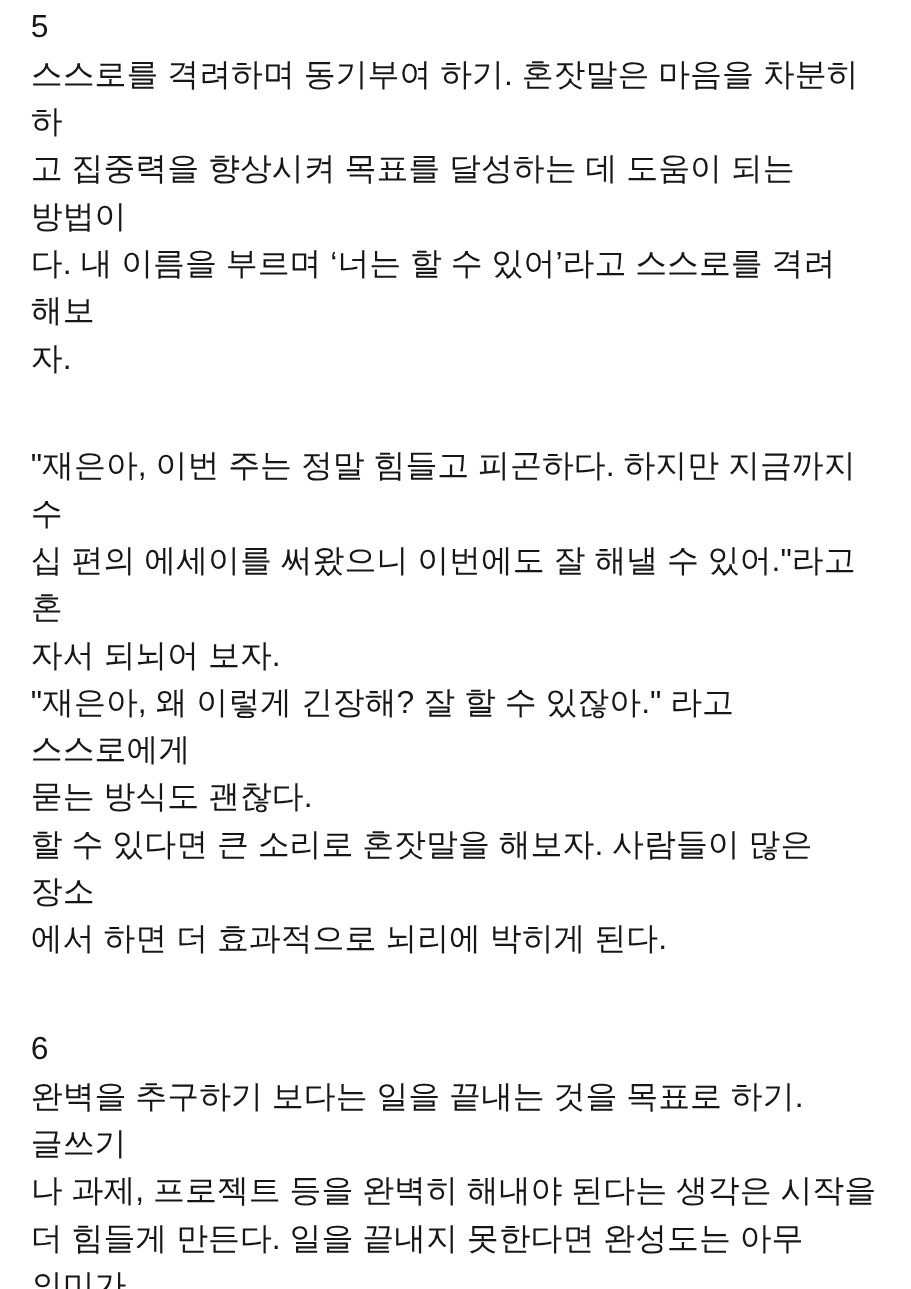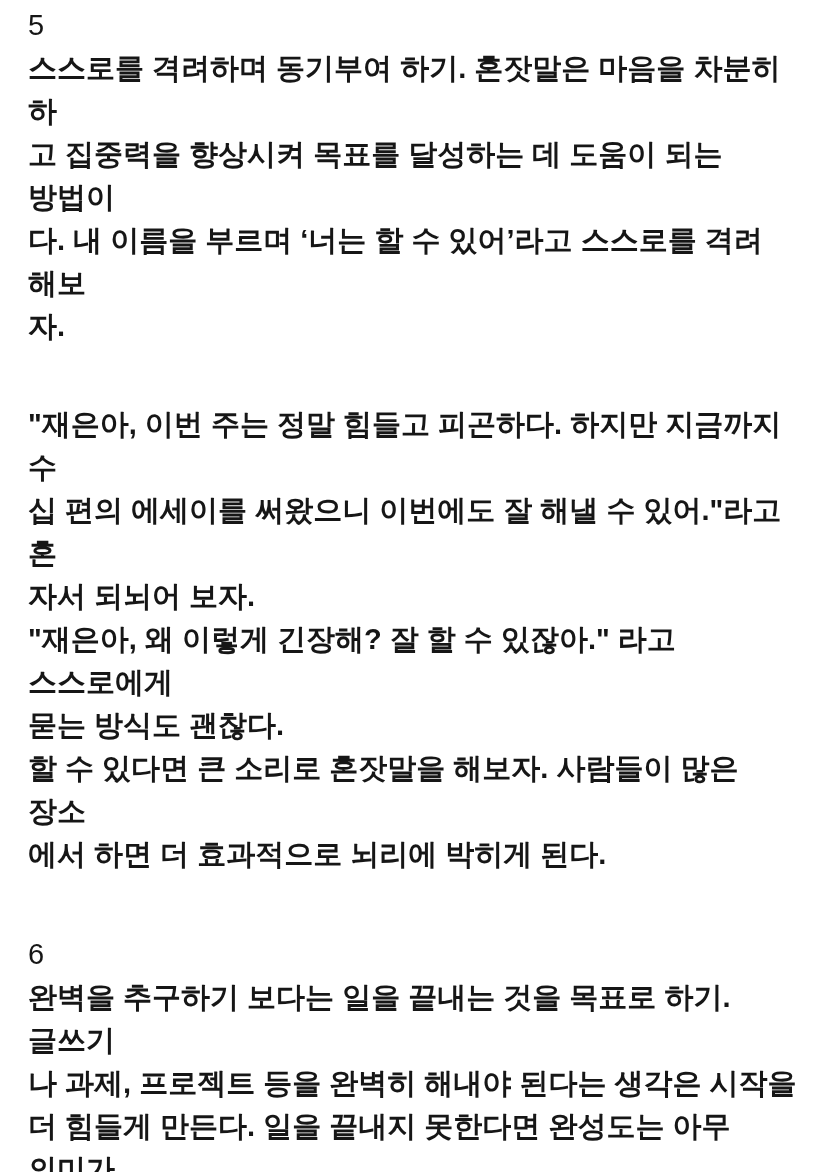--- a/index.html
+++ b/index.html
@@ -16,21 +16,20 @@
     font-weight: 400;
     overflow: hidden;
   }
   .section { margin: 0; }
   .section + .section { margin-top: 57px; }
   .section-number { margin: 0; }
   p.para {
     margin: 0;
     white-space: pre-line;
     word-break: keep-all;
-    font-weight: bold;
   }
   p.para + p.para { margin-top: 55px; }
 </style>
 </head>
 <body>
 
 <div class="page">
 
   <div class="section">
     <div class="section-number">5</div>

